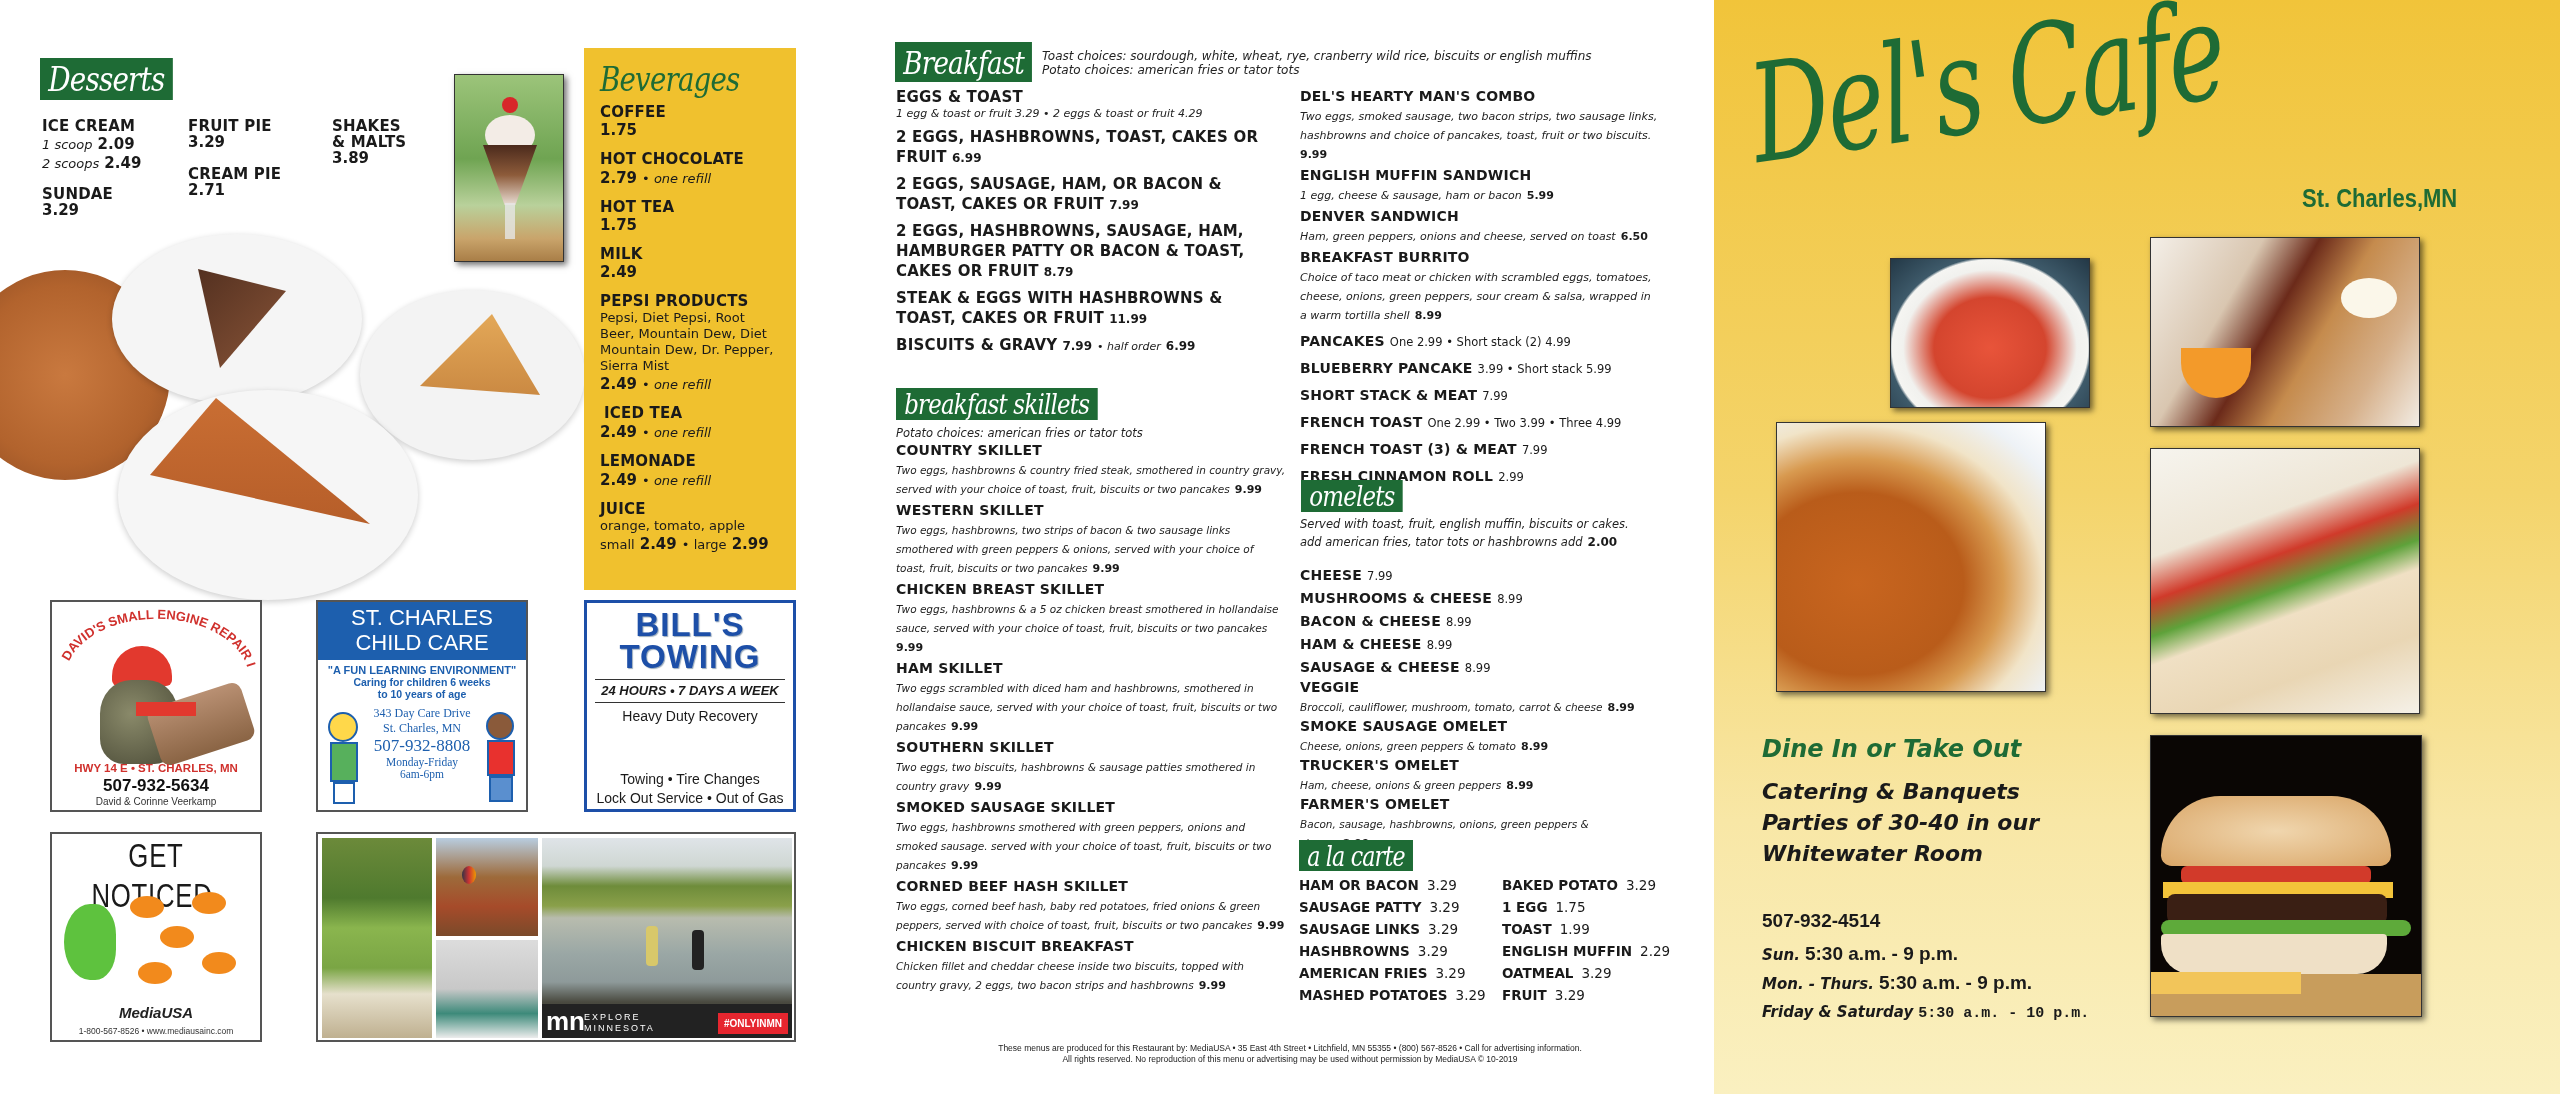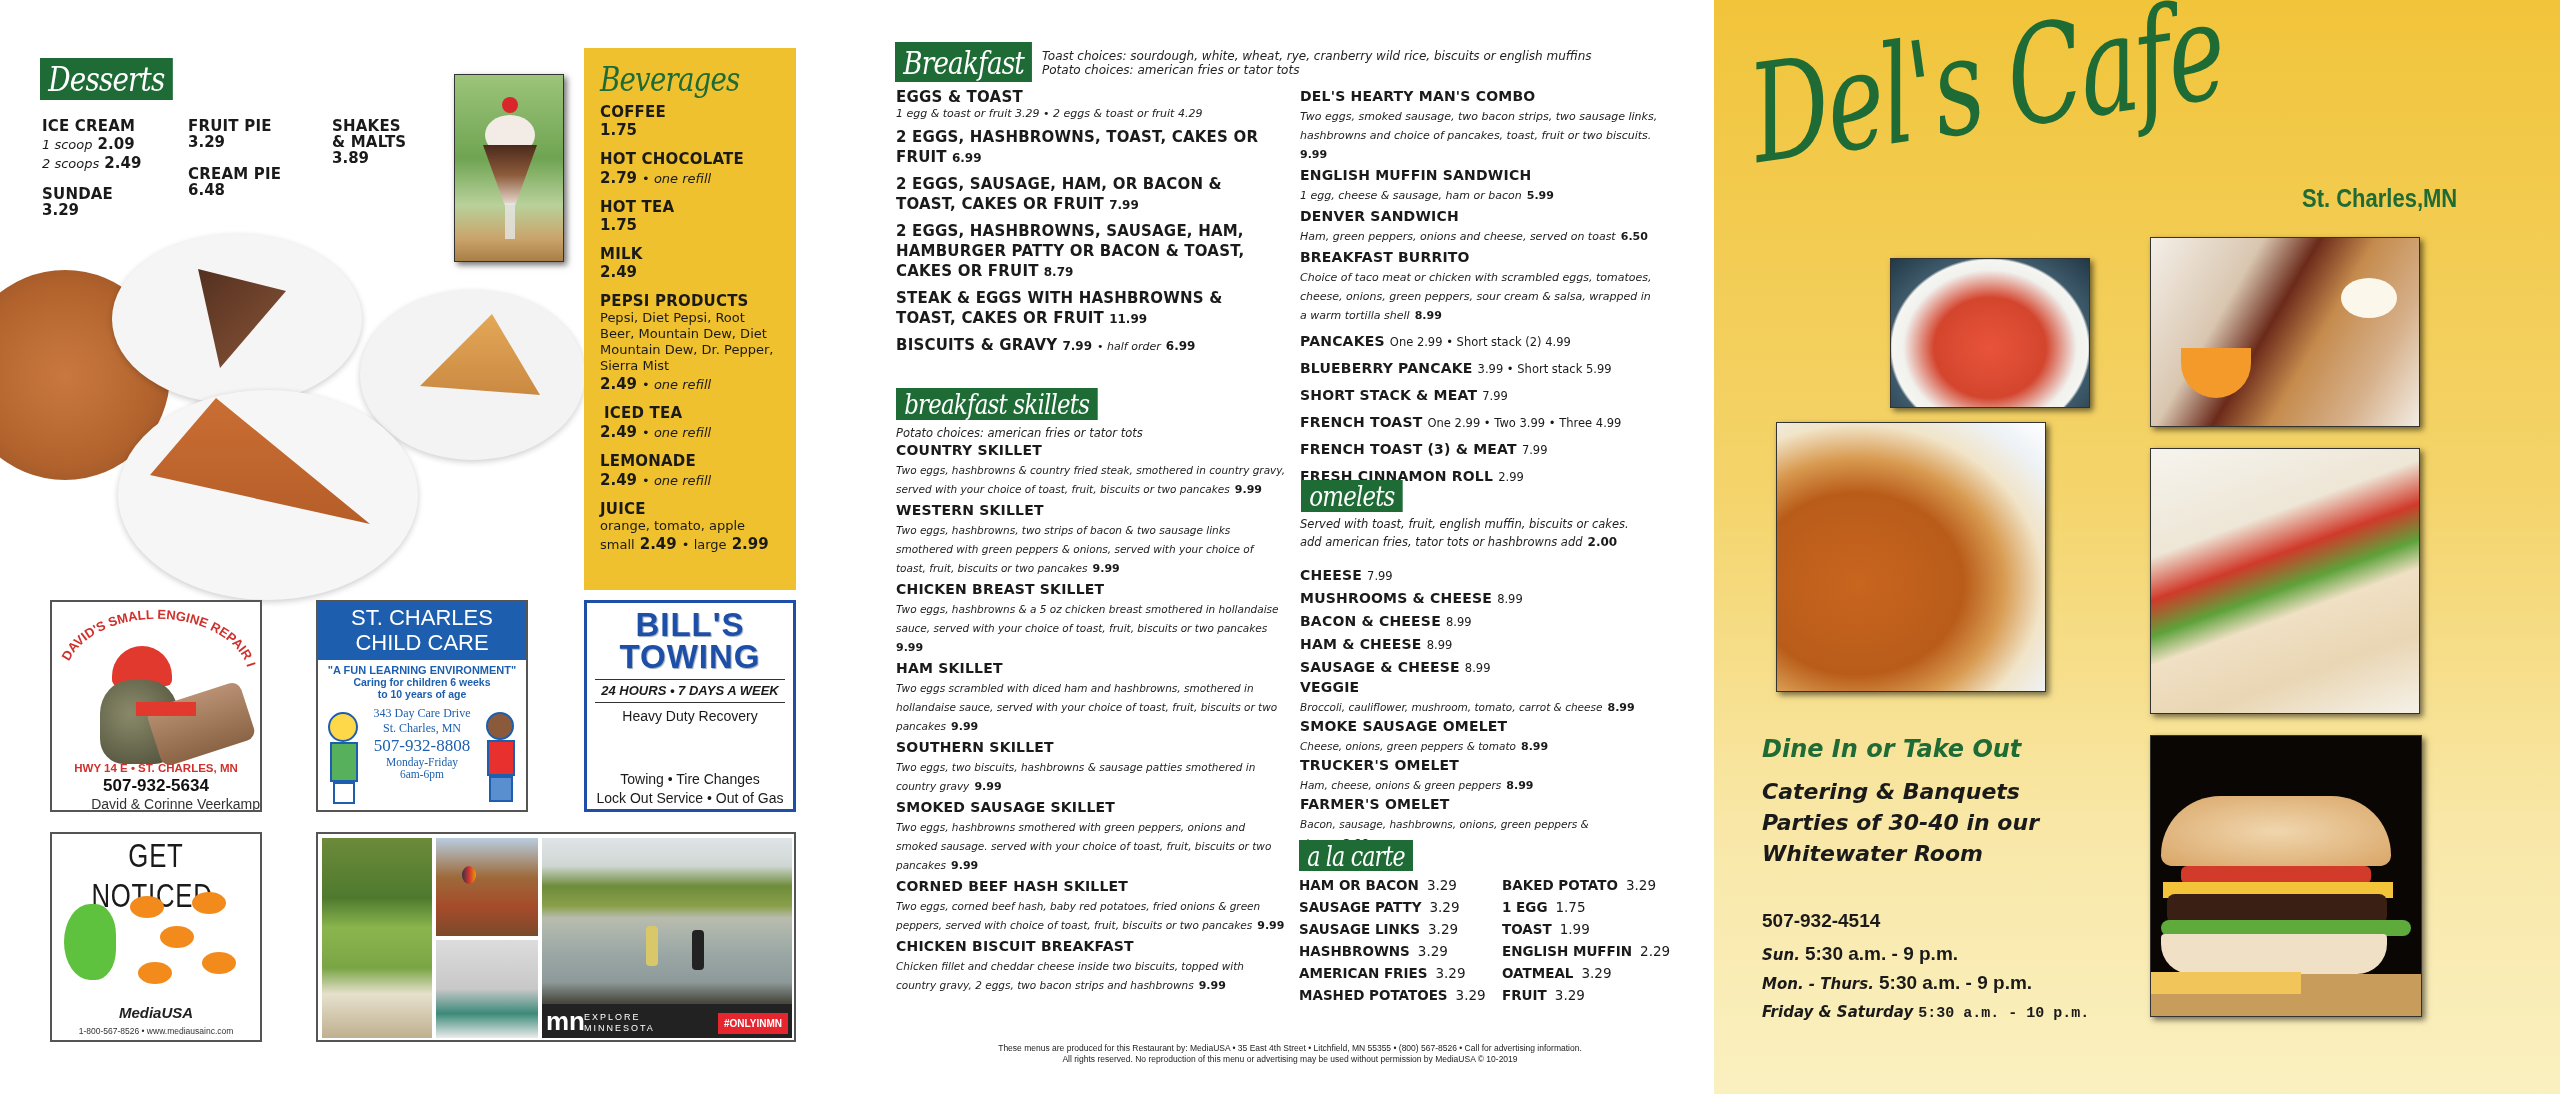--- a/index.html
+++ b/index.html
@@ -49,21 +49,21 @@
   <div class="abs dessert-item" style="left:42px;top:186px;">
     <div class="iname">SUNDAE</div>
     <div class="p">3.29</div>
   </div>
   <div class="abs dessert-item" style="left:188px;top:118px;">
     <div class="iname">FRUIT PIE</div>
     <div class="p">3.29</div>
   </div>
   <div class="abs dessert-item" style="left:188px;top:166px;">
     <div class="iname">CREAM PIE</div>
-    <div class="p">6.48</div>
+    <div class="p">2.71</div>
   </div>
   <div class="abs dessert-item" style="left:332px;top:118px;">
     <div class="iname">SHAKES</div>
     <div class="iname">&amp; MALTS</div>
     <div class="p">3.89</div>
   </div>
 
   <div class="photo" style="left:454px;top:74px;width:110px;height:188px;background:linear-gradient(180deg,#9cc47a 0%,#6fa452 45%,#b9d19b 70%,#c9a46b 88%,#a97e47 100%);">
     <div style="position:absolute;left:30px;top:40px;width:50px;height:40px;background:#f3ece6;border-radius:50%;"></div>
     <div style="position:absolute;left:47px;top:22px;width:16px;height:16px;background:#d8262a;border-radius:50%;"></div>
@@ -125,21 +125,21 @@
           <path id="arc1" d="M14,66 A92,60 0 0 1 196,66"></path>
         </defs>
       <text font-family="Liberation Sans,sans-serif" font-weight="bold" font-size="13" fill="#d0312d"><textPath href="#arc1" startOffset="4%">DAVID'S SMALL ENGINE REPAIR INC.</textPath></text>
     </svg>
     <div style="position:absolute;left:60px;top:44px;width:60px;height:40px;background:#e2392e;border-radius:30px 30px 6px 6px;"></div>
     <div style="position:absolute;left:48px;top:78px;width:78px;height:84px;background:radial-gradient(circle at 40% 40%,#8a8a6a,#4c4c38);border-radius:40% 40% 30% 30%;"></div>
     <div style="position:absolute;left:100px;top:92px;width:98px;height:60px;background:linear-gradient(#b99073,#8a6444);border-radius:10px;transform:rotate(-18deg);"></div>
     <div style="position:absolute;left:84px;top:100px;width:60px;height:14px;background:#e2392e;"></div>
     <div style="position:absolute;left:0;width:100%;top:160px;color:#d0312d;font-weight:bold;font-size:11.5px;font-family:'Liberation Sans',sans-serif;">HWY 14 E • ST. CHARLES, MN</div>
     <div style="position:absolute;left:0;width:100%;top:174px;color:#111;font-weight:bold;font-size:17px;font-family:'Liberation Sans',sans-serif;">507-932-5634</div>
-    <div style="position:absolute;left:0;width:100%;top:194px;color:#333;font-size:14px;font-family:'Liberation Sans',sans-serif;text-align:right;">David &amp; Corinne Veerkamp</div>
+    <div style="position:absolute;left:0;width:100%;top:194px;color:#333;font-size:10px;font-family:'Liberation Sans',sans-serif;">David &amp; Corinne Veerkamp</div>
   </div>
 
   <div class="ad" style="left:316px;top:600px;width:212px;height:212px;text-align:center;font-family:'Liberation Sans',sans-serif;">
     <div style="background:#1d5fae;color:#fff;height:58px;padding-top:3px;">
       <div style="font-size:22px;line-height:25px;">ST. CHARLES</div>
       <div style="font-size:22px;line-height:25px;">CHILD CARE</div>
     </div>
     <div style="color:#1d5fae;font-size:11px;font-weight:bold;margin-top:4px;">"A FUN LEARNING ENVIRONMENT"</div>
     <div style="color:#1d5fae;font-size:10.5px;font-weight:bold;">Caring for children 6 weeks</div>
     <div style="color:#1d5fae;font-size:10.5px;font-weight:bold;">to 10 years of age</div>

